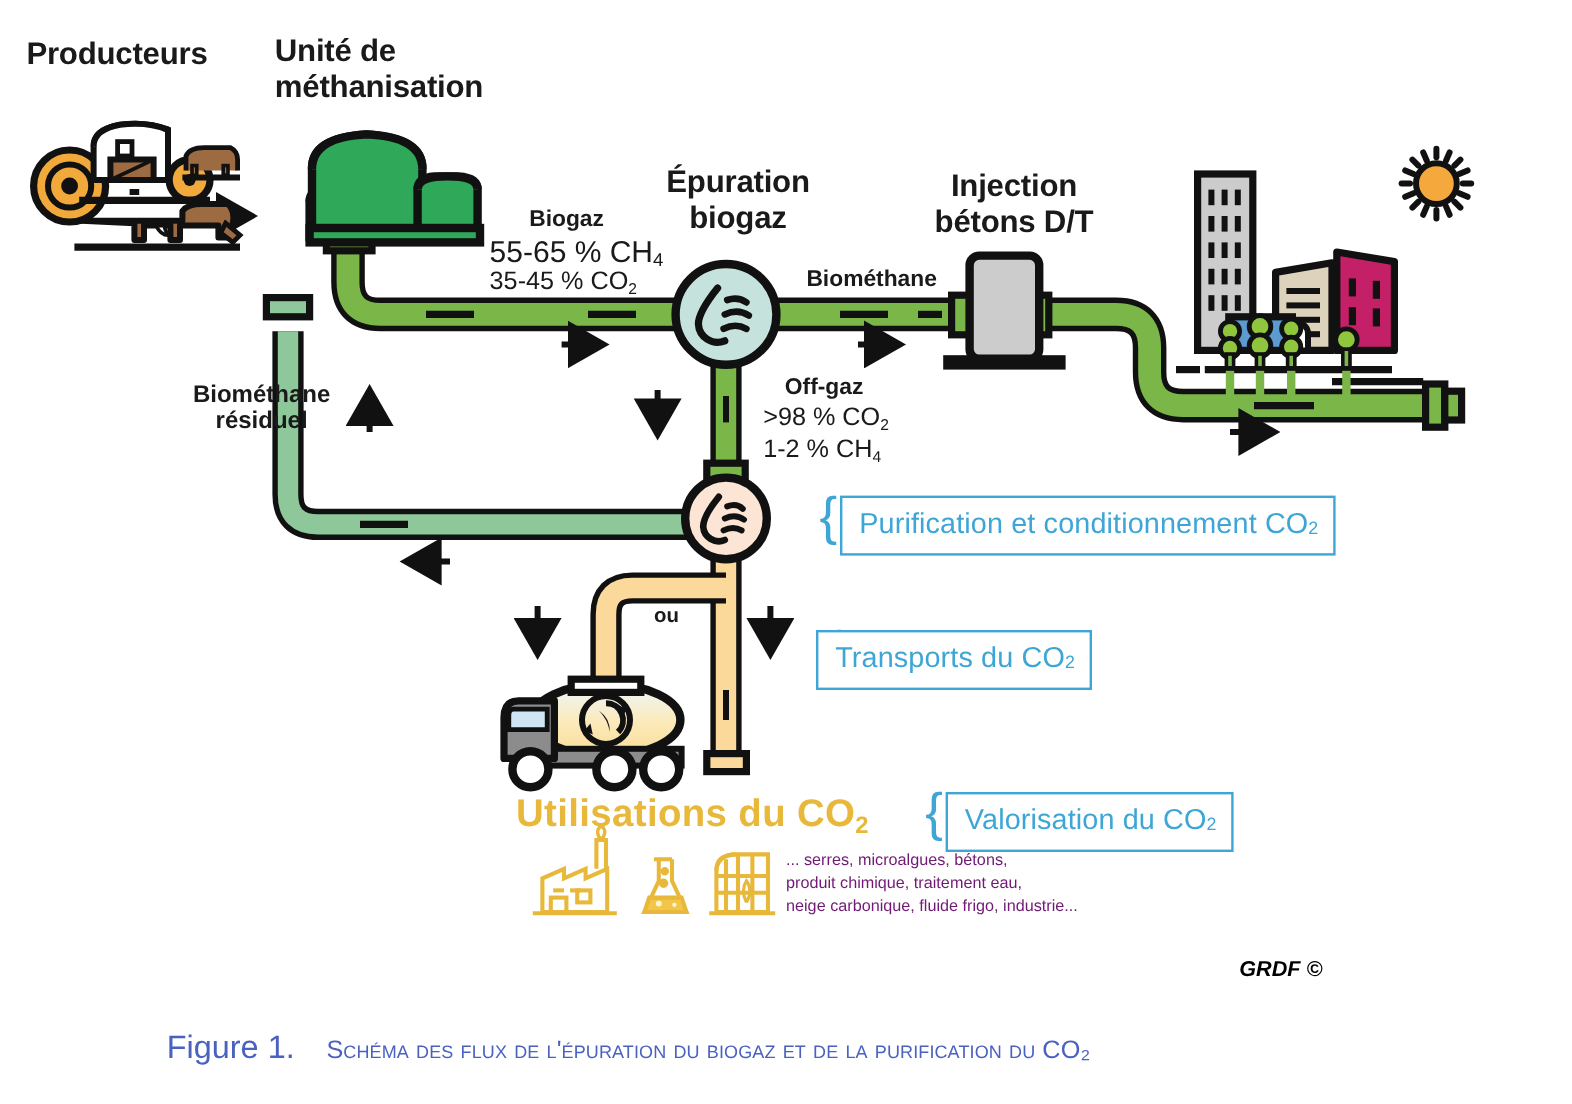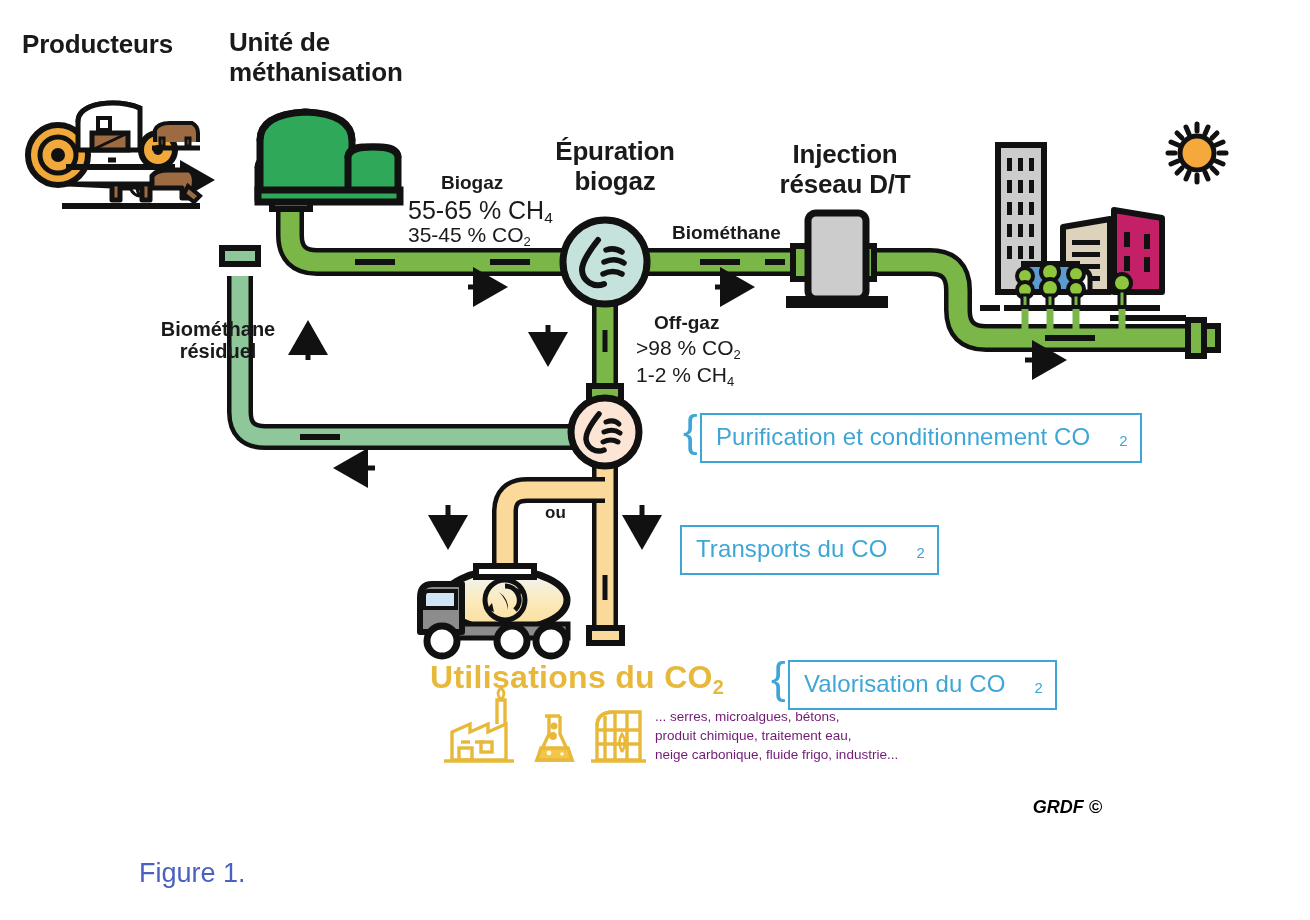--- a/index.html
+++ b/index.html
@@ -9,21 +9,21 @@
        -webkit-font-smoothing:antialiased;overflow:hidden;}
   .fig{position:absolute;left:0;top:0;width:1146px;height:920px;}
   svg{display:block;}
   .lbl{position:absolute;color:#1a1a1a;font-weight:700;line-height:1.12;}
   .lbl.norm{font-weight:400;}
   sub{font-size:.62em;vertical-align:baseline;position:relative;top:.28em;}
   .hdr{font-size:26px;font-weight:700;color:#1a1a1a;line-height:1.15;letter-spacing:-.2px;}
   .callout{position:absolute;border:2.2px solid #3ea6d6;color:#3ea6d6;
            font-size:24px;font-weight:400;white-space:nowrap;
            display:flex;align-items:center;padding:3px 12px 5px 14px;
-           background:#fff;letter-spacing:.1px;gap:29px;}
+           background:#fff;letter-spacing:.1px;}
   .brace{position:absolute;color:#3ea6d6;font-size:44px;font-weight:300;line-height:1;}
   .util{position:absolute;color:#e8b83a;font-weight:700;font-size:32px;letter-spacing:.3px;}
   .utillist{position:absolute;color:#701a75;font-size:13.5px;line-height:1.42;font-weight:400;}
   .credit{position:absolute;font-style:italic;font-weight:700;font-size:18px;color:#000000;}
   .caption{position:absolute;color:#4a61c0;white-space:nowrap;}
   .cap1{font-size:27px;margin-left:14px;}
   .cap2{font-size:21px;font-variant:small-caps;letter-spacing:.1px;}
 </style>
 </head>
 <body>
@@ -319,21 +319,21 @@
 <div class="lbl hdr" style="left:229px;top:28px;">
   <span>Unité de</span><br>
   <span>méthanisation</span>
 </div>
 <div class="lbl hdr" style="left:545px;top:137px;text-align:center;width:140px;">
   <span>Épuration</span><br>
   <span>biogaz</span>
 </div>
 <div class="lbl hdr" style="left:770px;top:140px;text-align:center;width:150px;">
   <span>Injection</span><br>
-  <span>réseau D/T</span>
+  <span>bétons D/T</span>
 </div>
 
 <div class="lbl" style="left:441px;top:172px;font-size:19px;">Biogaz</div>
 <div class="lbl norm" style="left:408px;top:196px;font-size:25px;"><span>55-65 % CH</span><sub>4</sub></div>
 <div class="lbl norm" style="left:408px;top:223px;font-size:21px;"><span>35-45 % CO</span><sub>2</sub></div>
 
 <div class="lbl" style="left:672px;top:222px;font-size:19px;">Biométhane</div>
 
 <div class="lbl" style="left:654px;top:312px;font-size:19px;">Off-gaz</div>
 <div class="lbl norm" style="left:636px;top:336px;font-size:21px;"><span>&gt;98 % CO</span><sub>2</sub></div>
@@ -368,14 +368,15 @@
   <span>Utilisations du CO</span><sub>2</sub>
 </div>
 <div class="utillist" style="left:655px;top:707px;">
   <span>... serres, microalgues, bétons,</span><br>
   <span>produit chimique, traitement eau,</span><br>
   <span>neige carbonique, fluide frigo, industrie...</span>
 </div>
 
 <div class="credit" style="right:44px;top:797px;">GRDF ©</div>
 <div class="caption cap1" style="left:125px;top:858px;">Figure 1.</div>
+<div class="caption cap2" style="left:272px;top:864px;">Schéma des flux de l'épuration du biogaz et de la purification du CO₂</div>
 
 </div>
 
 </body></html>

